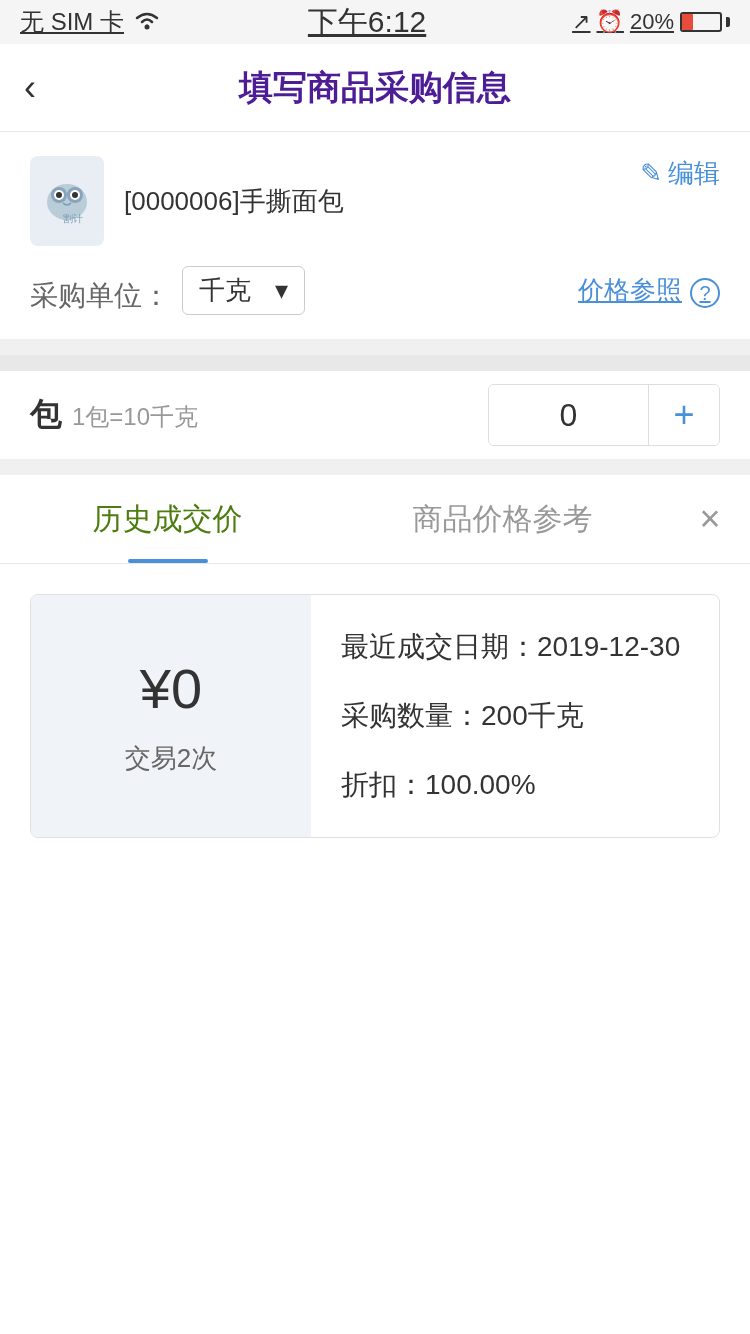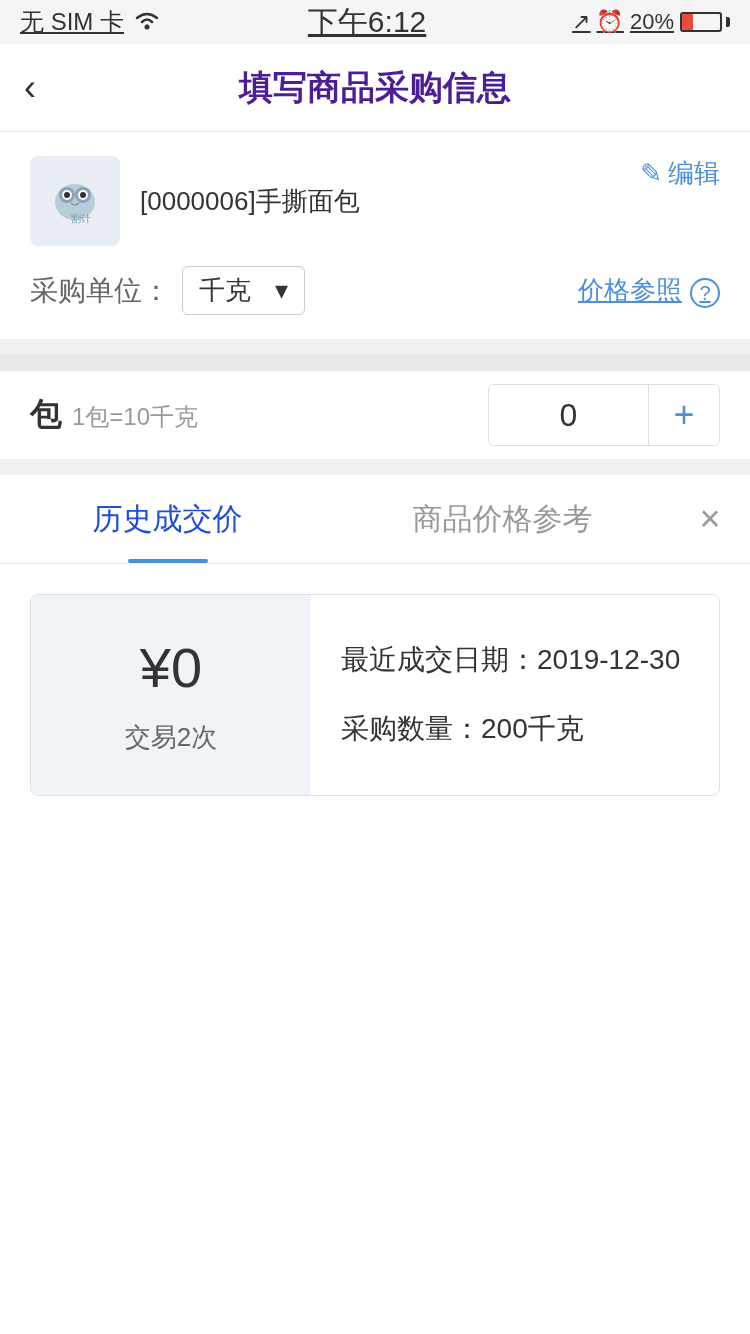--- a/index.html
+++ b/index.html
@@ -80,21 +80,21 @@
       align-items: flex-start;
       justify-content: space-between;
       margin-bottom: 20px;
     }
     .product-left {
       display: flex;
       align-items: center;
       gap: 20px;
     }
     .product-icon {
-      width: 90px;
+      width: 74px;
       height: 90px;
       background: #e8eef3;
       border-radius: 8px;
       display: flex;
       align-items: center;
       justify-content: center;
       flex-shrink: 0;
     }
     .owl-icon {
       font-size: 40px;
@@ -114,21 +114,21 @@
       font-size: 26px;
       cursor: pointer;
     }
     .product-unit {
       display: flex;
       align-items: center;
       justify-content: space-between;
     }
     .unit-left {
       display: flex;
-      align-items: center;
+      align-items: flex-end;
       gap: 12px;
       font-size: 28px;
       color: #666;
     }
     .unit-select {
       border: 1px solid #ccc;
       border-radius: 6px;
       padding: 6px 16px;
       font-size: 26px;
       color: #333;
@@ -223,21 +223,21 @@
       display: flex;
       flex-direction: column;
       align-items: center;
       justify-content: center;
       font-size: 30px;
       color: #999;
       cursor: pointer;
       position: relative;
     }
     .tab-item.active {
-      color: #1d4ed8;
+      color: #4d7c0f;
     }
     .tab-item.active::after {
       content: '';
       position: absolute;
       bottom: 0;
       left: 50%;
       transform: translateX(-50%);
       width: 80px;
       height: 4px;
       background: #4a90d9;
@@ -408,17 +408,20 @@
       </div>
       <div class="price-transactions">交易2次</div>
     </div>
     <div class="price-right">
       <div class="price-detail-row">
         <span>最近成交日期：</span><span>2019-12-30</span>
       </div>
       <div class="price-detail-row">
         <span>采购数量：</span><span>200千克</span>
       </div>
+      <div class="price-detail-row">
+        <span>折扣：</span><span>100.00%</span>
+      </div>
     </div>
   </div>
 
   <div class="content-area"></div>
 </div>
 
 </body></html>

